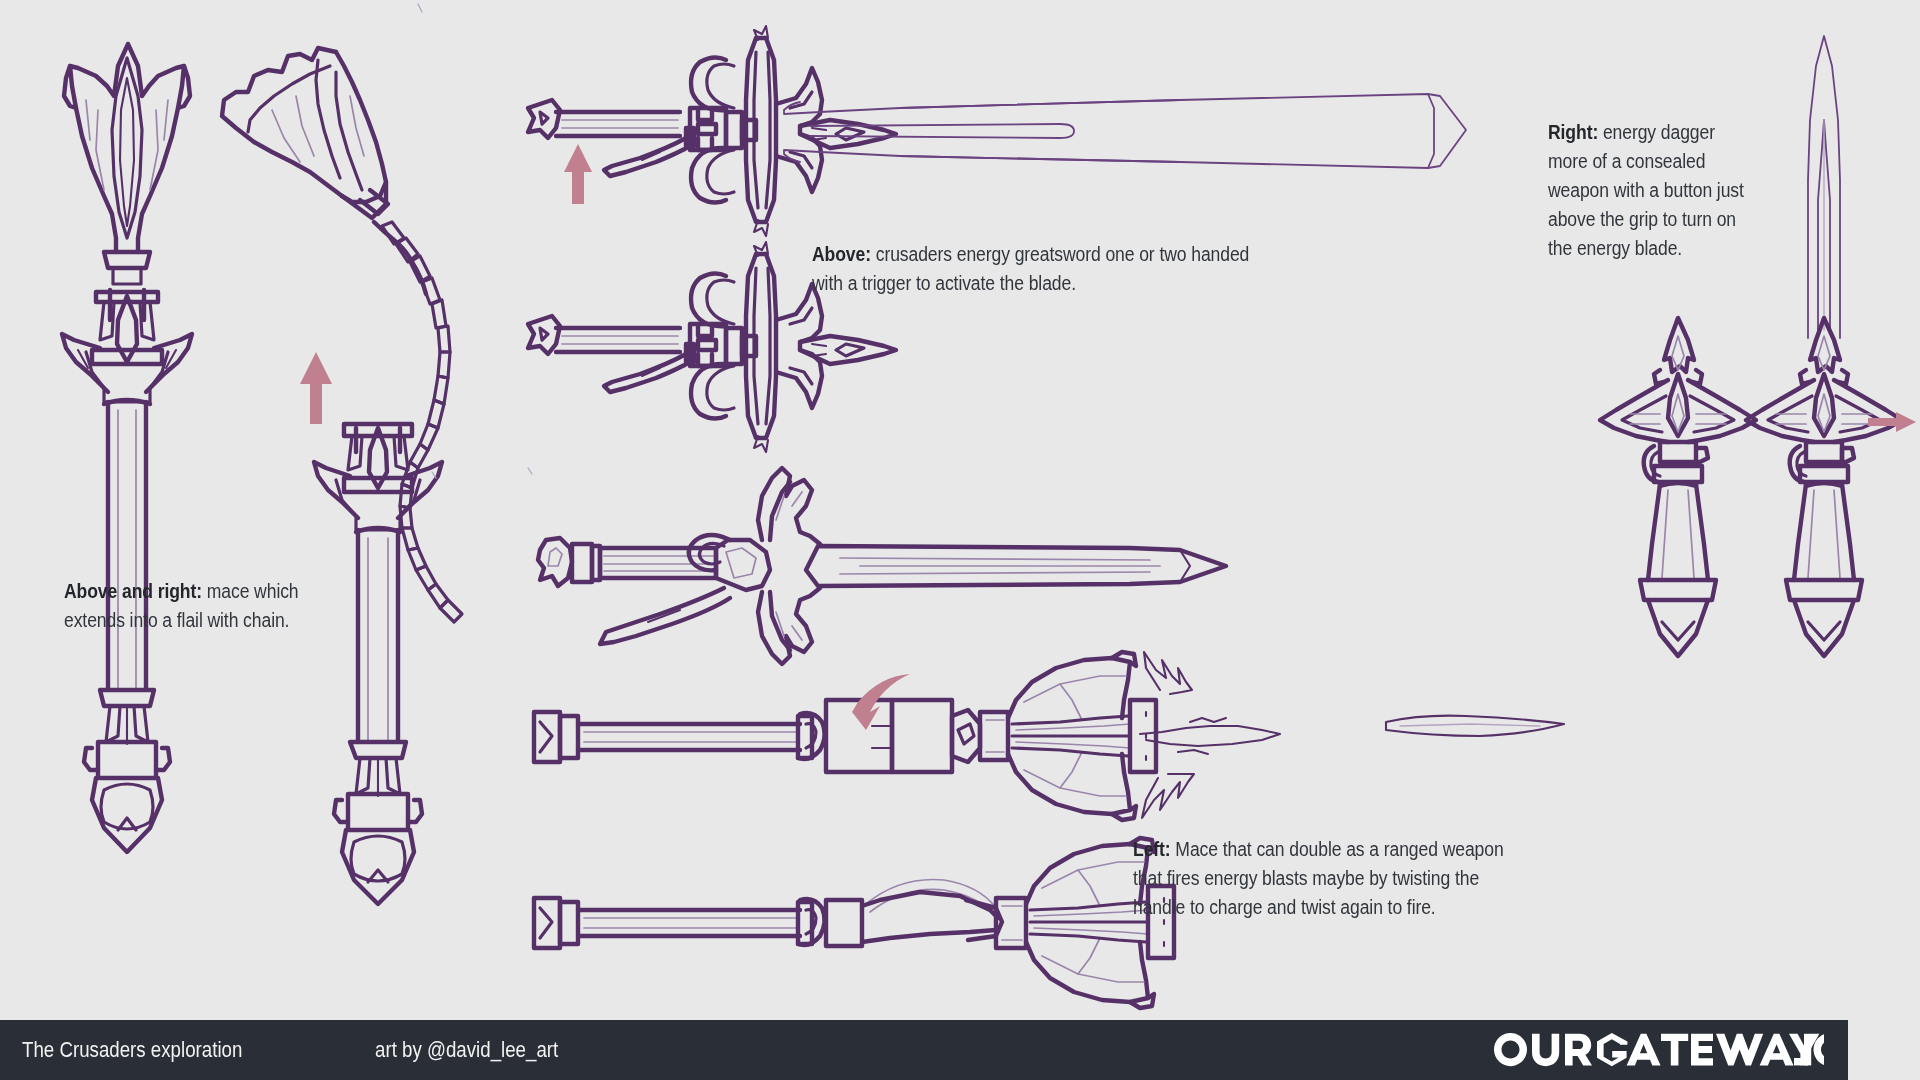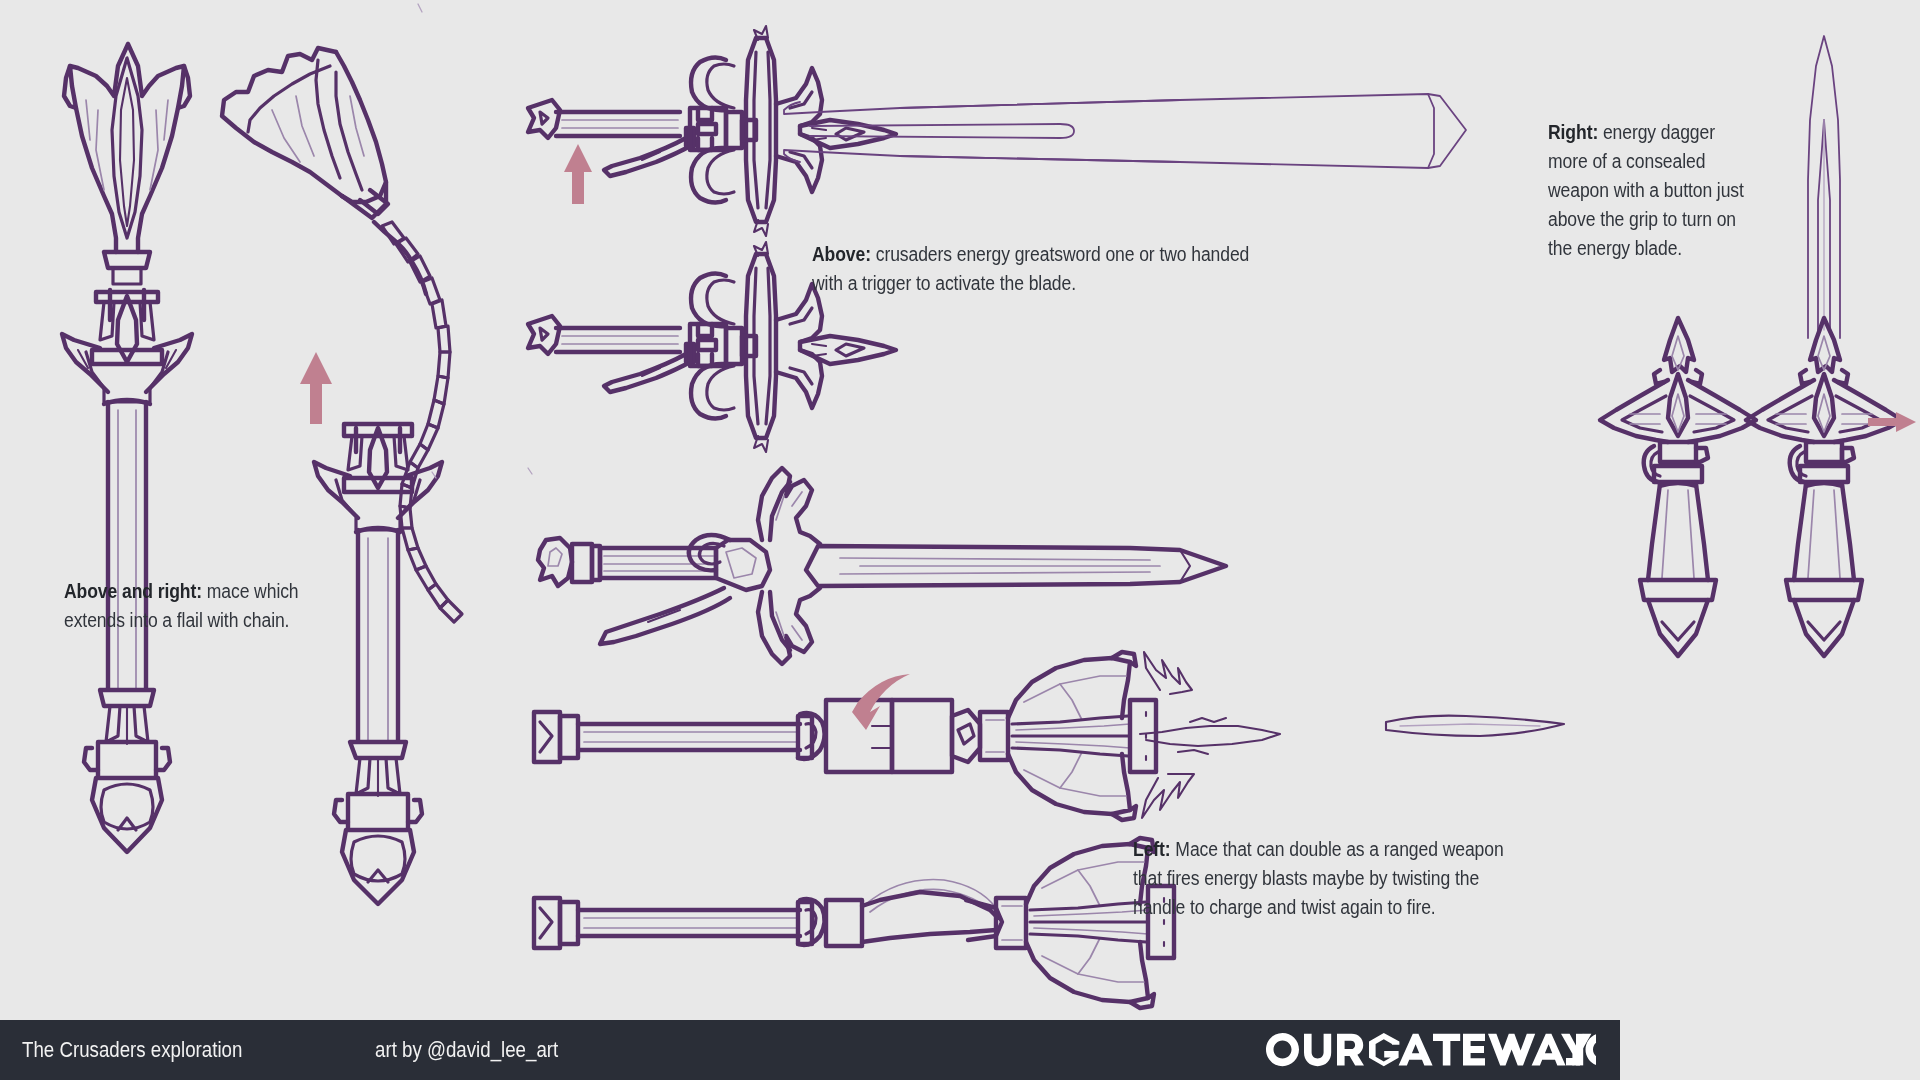--- a/index.html
+++ b/index.html
@@ -26,21 +26,21 @@
     transform:scaleX(0.90);
     transform-origin:0 0;
   }
   .note b{font-weight:bold;color:#23262b;}
   #note-greatsword{left:812px;top:240px;width:520px;}
   #note-dagger{left:1548px;top:118px;width:230px;}
   #note-mace{left:64px;top:577px;width:300px;}
   #note-ranged{left:1133px;top:835px;width:440px;}
 
   #footer{
-    position:absolute;left:0;top:1020px;width:1620px;height:60px;
+    position:absolute;left:0;top:1020px;width:1848px;height:60px;
     background:#2a2e37;
   }
   #footer-title{
     position:absolute;left:22px;top:0;height:60px;
     display:flex;align-items:center;
     color:#f2f2f2;font-size:22px;
     font-family:"Liberation Sans",sans-serif;
     font-stretch:condensed;
     transform:scaleX(0.85);transform-origin:0 50%;
     white-space:nowrap;

